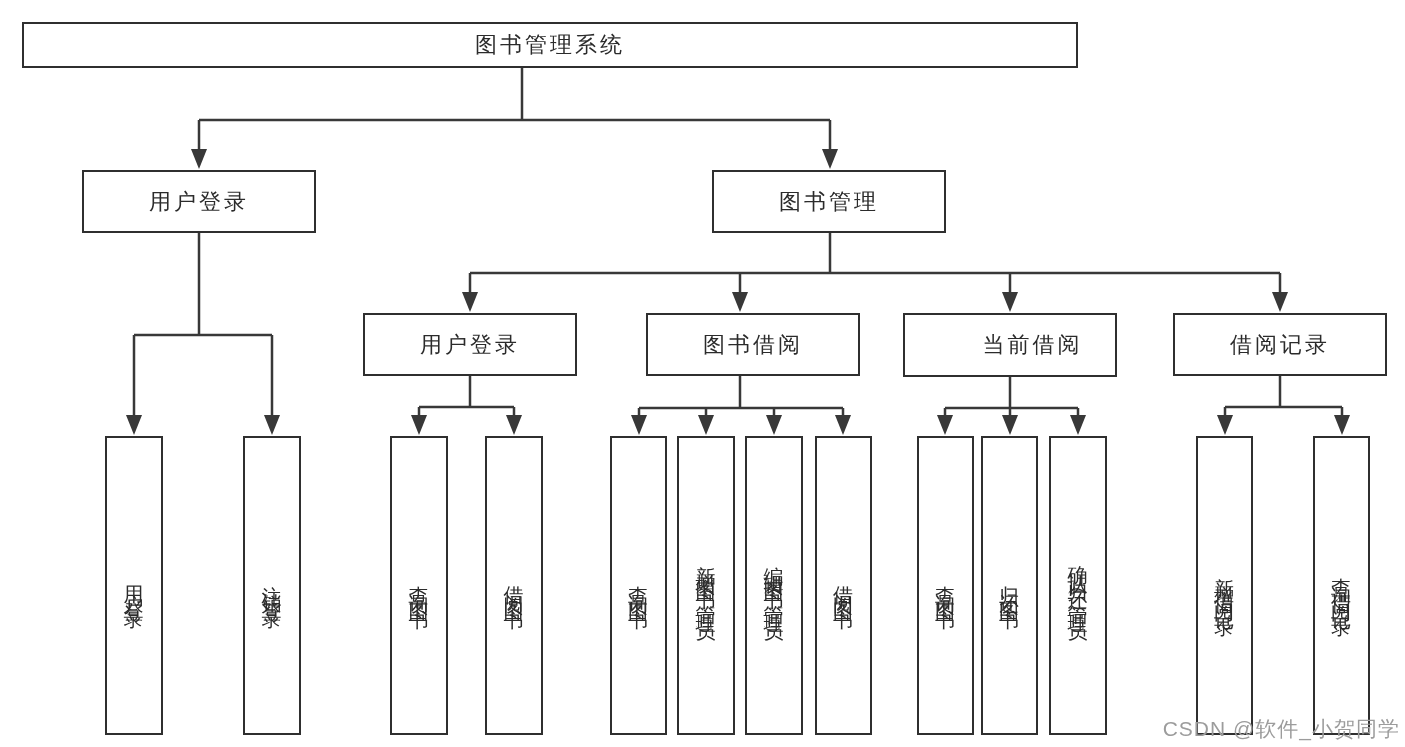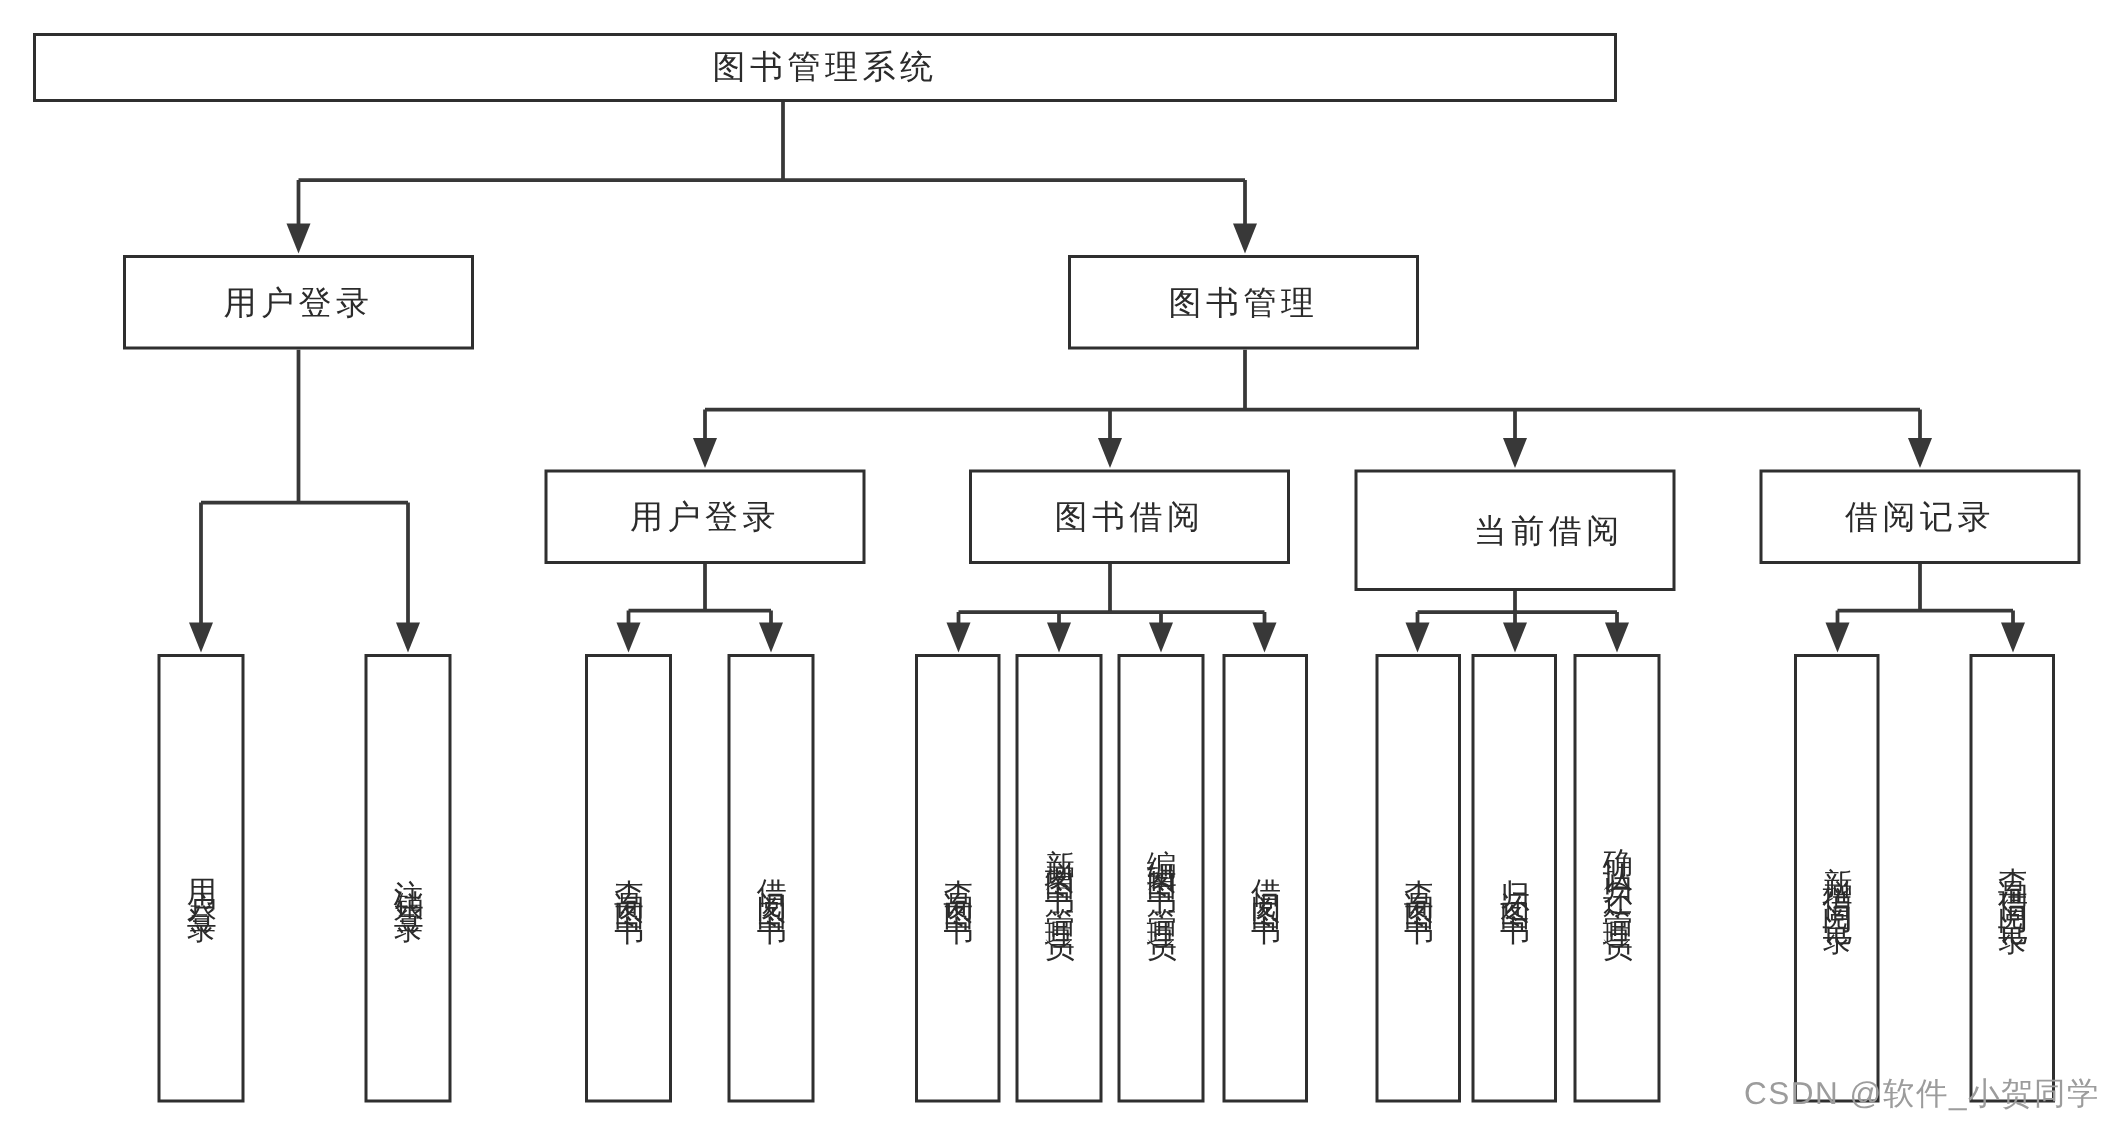--- a/index.html
+++ b/index.html
@@ -29,21 +29,21 @@
     font-size:20px;letter-spacing:8px;line-height:1;
   }
   
   .n-root{left:22px;top:22px;width:1056px;height:46px;}
   
   .n-user-login{left:82px;top:170px;width:234px;height:63px;}
   .n-book-mgmt{left:712px;top:170px;width:234px;height:63px;}
   
   .n-new-book-rec{left:363px;top:313px;width:214px;height:63px;}
   .n-book-borrow{left:646px;top:313px;width:214px;height:63px;}
-  .n-current-borrow{left:903px;top:313px;width:214px;height:81px;padding-left:45px;}
+  .n-current-borrow{left:903px;top:313px;width:214px;height:64px;padding-left:45px;}
   .n-borrow-record{left:1173px;top:313px;width:214px;height:63px;}
   
   .leaf{top:436px;height:299px;width:58px;}
   .n-ul-user-login{left:105px;}
   .n-ul-logout{left:243px;}
   .n-nbr-query{left:390px;}
   .n-nbr-borrow{left:485px;}
   .n-bb-query{left:610px;width:57px;}
   .n-bb-add{left:677px;}
   .n-bb-edit{left:745px;}

